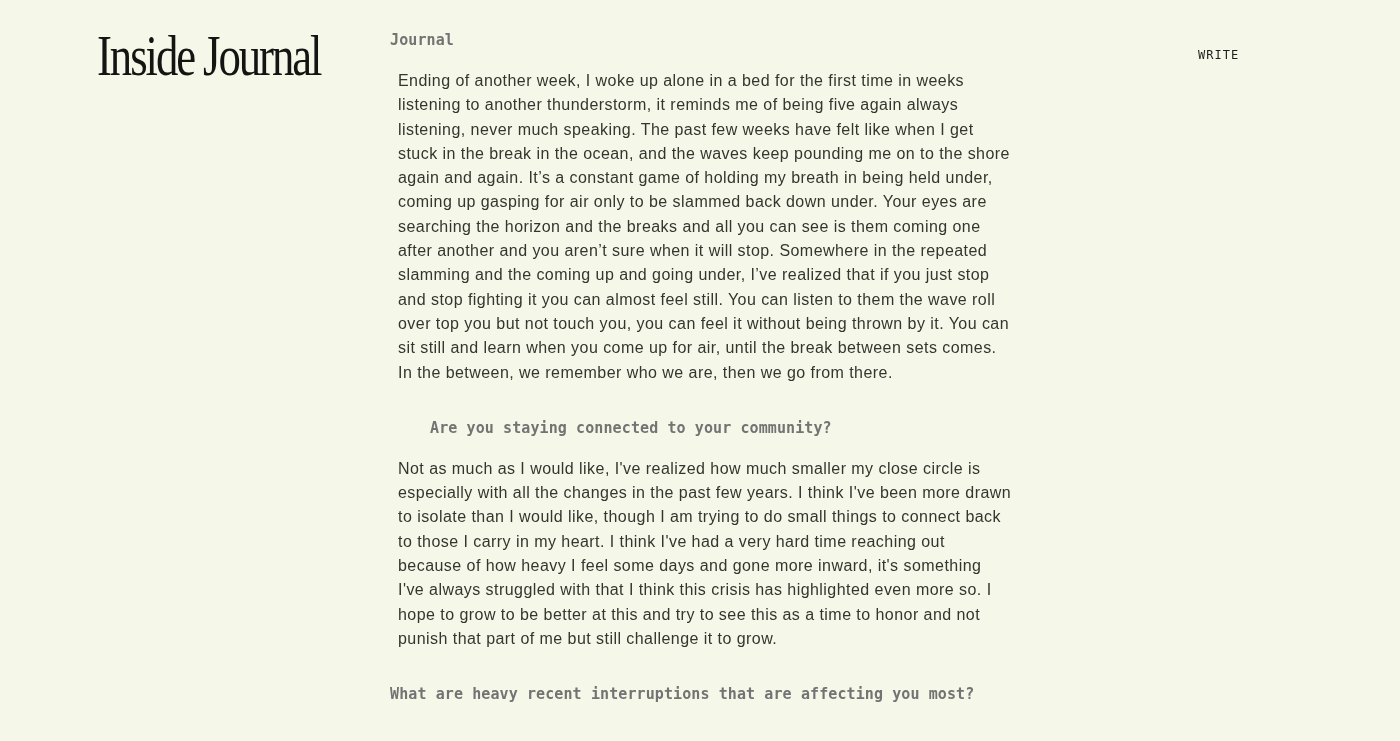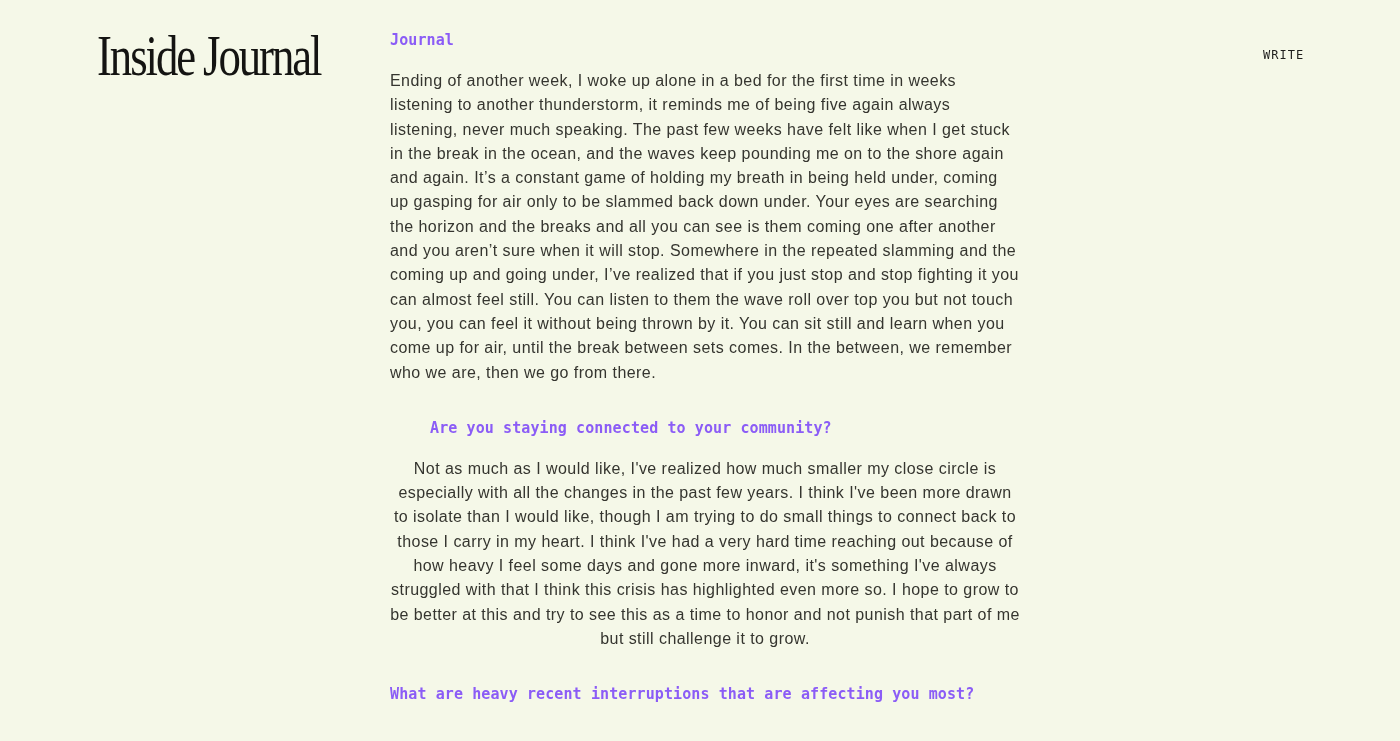--- a/index.html
+++ b/index.html
@@ -24,56 +24,56 @@
       letter-spacing: -2.6px;
       color: #141412;
       transform: scaleX(0.80);
       transform-origin: left top;
       white-space: nowrap;
       text-decoration: none;
       cursor: pointer;
     }
     .write-link {
       position: absolute;
-      left: 1263px;
+      left: 1198px;
       top: 48px;
       font-family: "DejaVu Sans Mono", "Liberation Mono", monospace;
       font-size: 12px;
       letter-spacing: 1px;
       color: #1e1e1c;
       text-decoration: none;
       cursor: pointer;
     }
     .content {
       position: absolute;
       left: 390px;
       top: 30px;
       width: 630px;
     }
     .q-heading {
       font-family: "DejaVu Sans Mono", "Liberation Mono", monospace;
       font-size: 15px;
       line-height: 20px;
-      color: #8b5cf6;
+      color: #737373;
       margin: 0;
       letter-spacing: 0.1px;
     }
     .answer {
       font-family: "Liberation Sans", "DejaVu Sans", sans-serif;
       font-size: 16px;
       line-height: 24.3px;
       letter-spacing: 0.45px;
       color: #35352f;
-      margin: 0;
+      margin: 8px;
     }
     .section { margin: 0; }
     .section-1 .q-heading { margin-bottom: 19px; }
     .section-1 .answer { margin-bottom: 33px; }
     .section-2 .q-heading { margin-bottom: 19px; margin-left: 40px; }
-    .section-2 .answer { margin-bottom: 33px; text-align: center; }
+    .section-2 .answer { margin-bottom: 33px; }
   </style>
 </head>
 <body>
 
 <a class="logo">Inside Journal</a>
 
 <a class="write-link">WRITE</a>
 
 <main class="content">
   <section class="section section-1">

